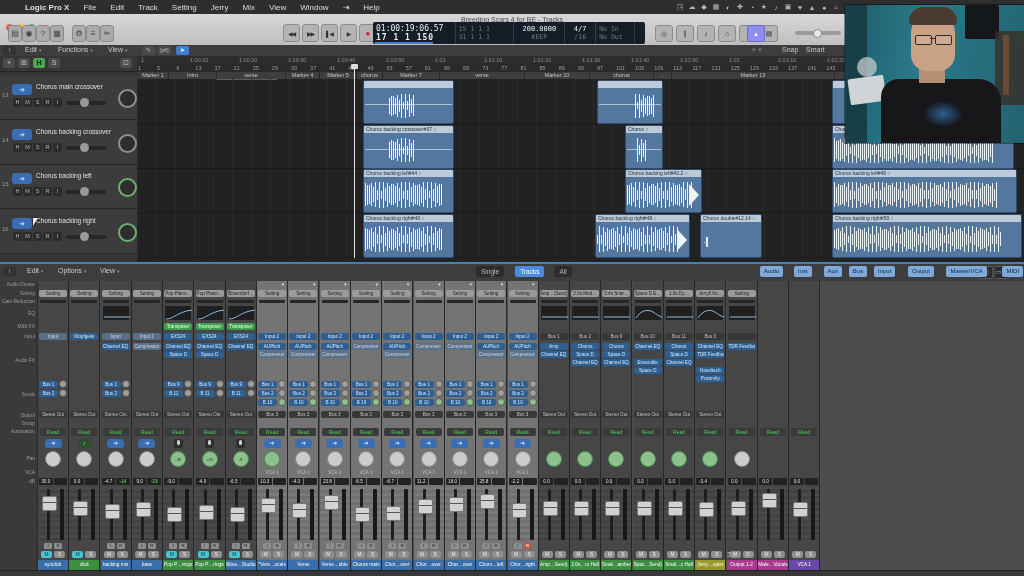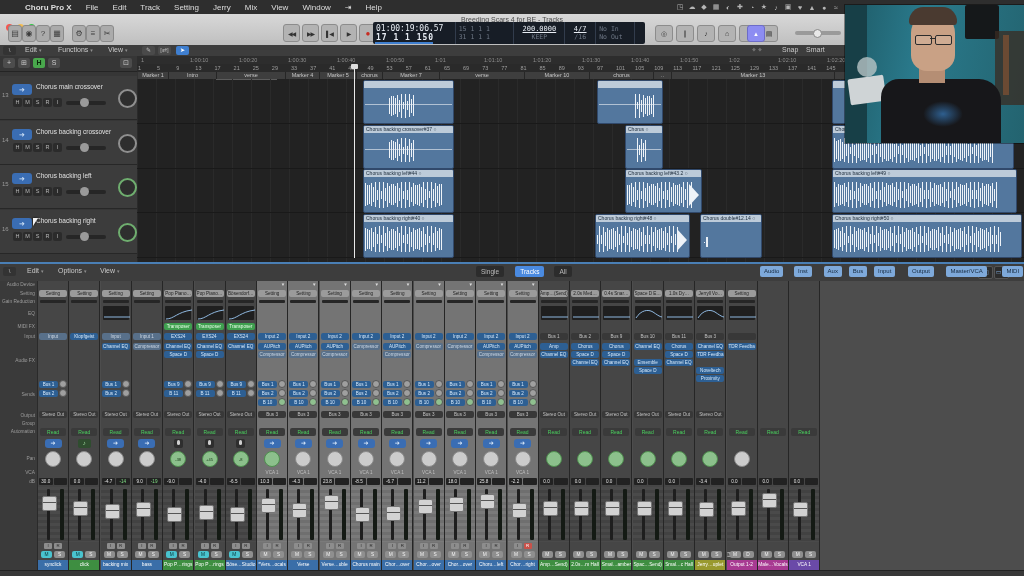--- a/index.html
+++ b/index.html
@@ -26,21 +26,21 @@
   #transport{position:absolute;left:283px;top:10px;height:17px;display:flex;gap:2px;}
   #transport .tb{width:15px;height:16px;background:#b3b3b3;border:1px solid #8c8c8c;border-radius:3px;color:#333;
     font-size:6px;display:flex;align-items:center;justify-content:center;letter-spacing:-1px;}
   #transport .rec{color:#c82c22;font-size:8px;}
   
   #lcd{position:absolute;left:373px;top:8px;width:272px;height:22px;background:#171d26;border-radius:2px;color:#e8edf4;
     font-family:"DejaVu Sans Mono",monospace;display:flex;}
   #lcd .sec{border-right:1px solid #323c4c;padding:1px 3px;display:flex;flex-direction:column;justify-content:center;}
   #lcd .tc{font-size:8px;} #lcd .pos{font-size:8px;font-weight:bold;letter-spacing:1px;}
   #lcd .dim{color:#6f7886;font-size:7px;}
-  #lcd .sm{font-size:6.5px;} #lcd .smb{font-size:7px;text-decoration:underline;}
+  #lcd .sm{font-size:6.5px;} #lcd .smb{font-size:7px;}
   #lcdbar{position:absolute;left:375px;top:28px;width:58px;height:2px;background:#3f7fd0;}
   #rticons{position:absolute;left:655px;top:11px;display:flex;gap:3px;}
   #rticons .cb2{width:16px;height:15px;background:#b3b3b3;border:1px solid #8c8c8c;border-radius:3px;color:#3a3a3a;
     font-size:7px;display:flex;align-items:center;justify-content:center;}
   #tuner-master{left:747px;top:11px;width:16px;height:15px;background:#8d8df2;border:1px solid #6c6cc8;border-radius:3px;
     color:#fff;font-size:6px;display:flex;align-items:center;justify-content:center;}
   #mvol{left:795px;top:17px;width:46px;height:4px;background:#9a9a9a;border-radius:2px;}
   #mvol .th{position:absolute;left:18px;top:-2px;width:7px;height:7px;border-radius:50%;background:#e8e8e8;border:1px solid #888;}
 
   
@@ -167,21 +167,21 @@
   #cursor{left:33px;top:218px;width:0;height:0;border-left:5px solid #f2f2f2;border-bottom:8px solid transparent;
     border-right:2px solid transparent;z-index:8;filter:drop-shadow(0 0 1px #000);}
 </style>
 </head>
 <body>
 
 <div id="stage">
 
   <div id="menubar" class="abs">
     <span class="mi apple"></span>
-  <span class="mi bold">Choru Pro X</span>
+  <span class="mi bold">Logic Pro X</span>
       <span class="mi">File</span>
       <span class="mi">Edit</span>
       <span class="mi">Track</span>
       <span class="mi">Setting</span>
       <span class="mi">Jerry</span>
       <span class="mi">Mix</span>
       <span class="mi">View</span>
       <span class="mi">Window</span>
       <span class="mi">⇥</span>
       <span class="mi">Help</span>

